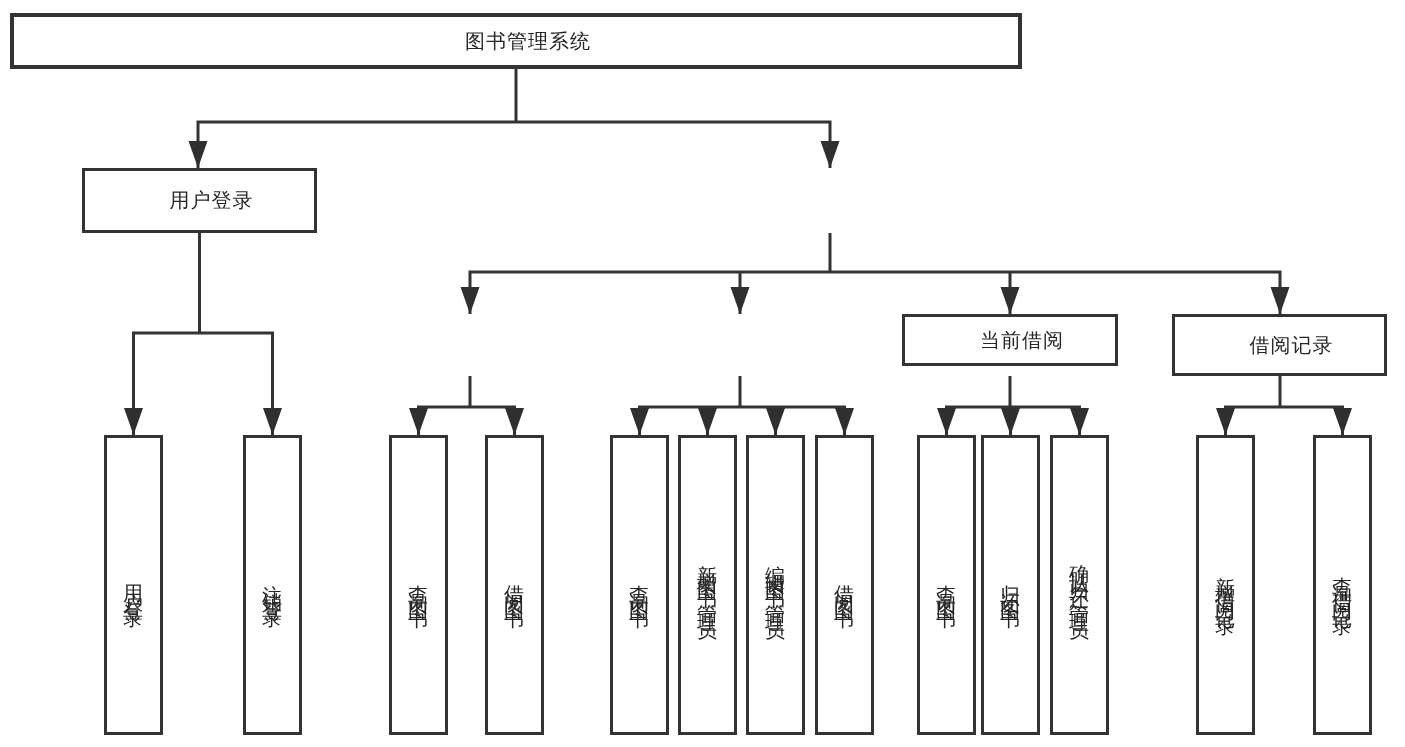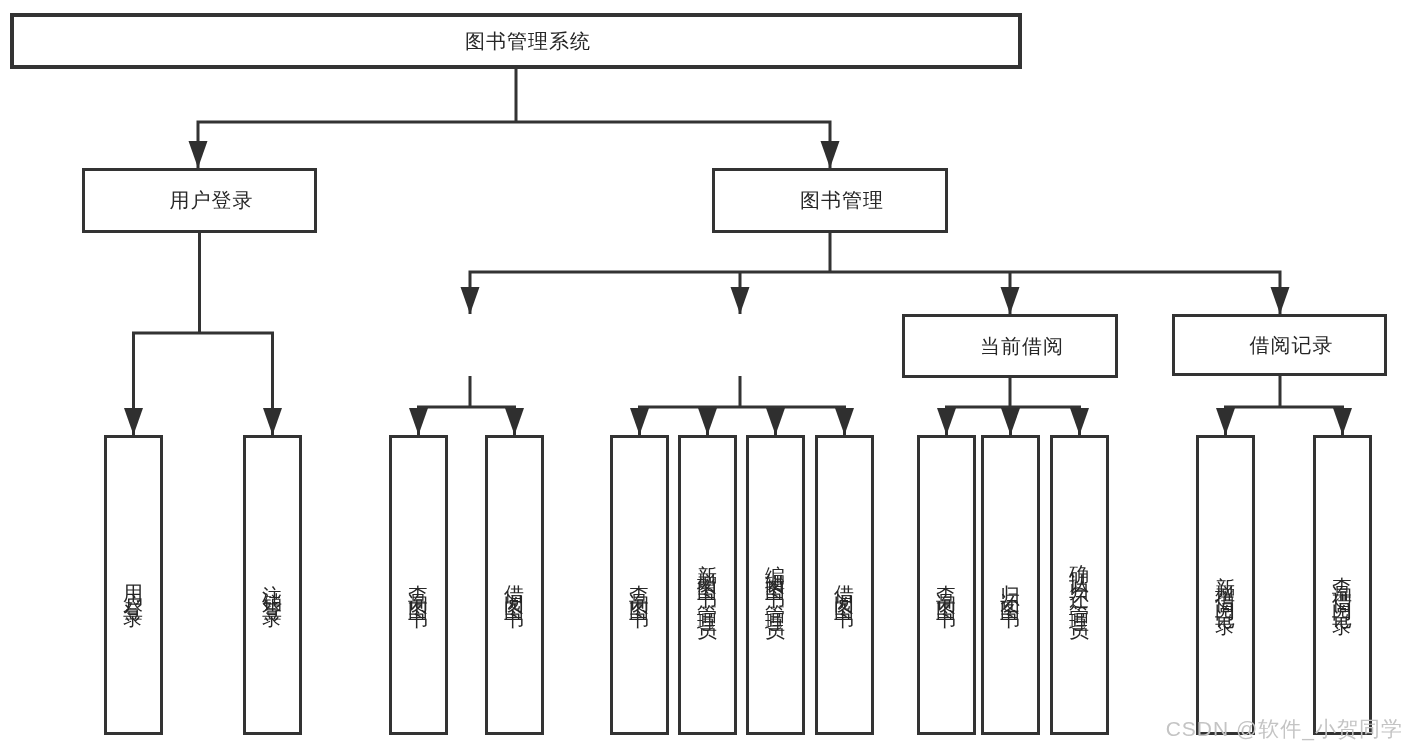--- a/index.html
+++ b/index.html
@@ -83,23 +83,22 @@
       <polygon points="1001,408 1020,408 1010.5,435"></polygon>
       <polygon points="1070,408 1089,408 1079.5,435"></polygon>
       <polygon points="1216,408 1235,408 1225.5,435"></polygon>
       <polygon points="1333,408 1352,408 1342.5,435"></polygon>
     </g>
   </svg>
 
   <div class="node h root" style="left:10px;top:13px;width:1012px;height:56px">图书管理系统</div>
 
   <div class="node h" style="left:82px;top:168px;width:235px;height:65px">用户登录</div>
-  <div class="node h" style="left:712px;top:168px;width:236px;height:65px">图书管理</div>
 
-  <div class="node h" style="left:902px;top:314px;width:216px;height:64px">当前借阅</div>
+  <div class="node h" style="left:902px;top:314px;width:216px;height:52px">当前借阅</div>
   <div class="node h" style="left:1172px;top:314px;width:215px;height:62px">借阅记录</div>
 
   <div class="node v" style="left:104px;top:435px;width:59px;height:300px">
     <span>用户登录</span>
   </div>
   <div class="node v" style="left:243px;top:435px;width:59px;height:300px">
     <span>注销登录</span>
   </div>
 
   <div class="node v" style="left:389px;top:435px;width:59px;height:300px">
@@ -132,15 +131,14 @@
     <span>确认归还（管理员）</span>
   </div>
 
   <div class="node v" style="left:1196px;top:435px;width:59px;height:300px">
     <span>新增借阅记录</span>
   </div>
   <div class="node v" style="left:1313px;top:435px;width:59px;height:300px">
     <span>查询借阅记录</span>
   </div>
 
-  <div class="watermark">CSDN @软件_小贺同学</div>
 
 </div>
 
 </body></html>

